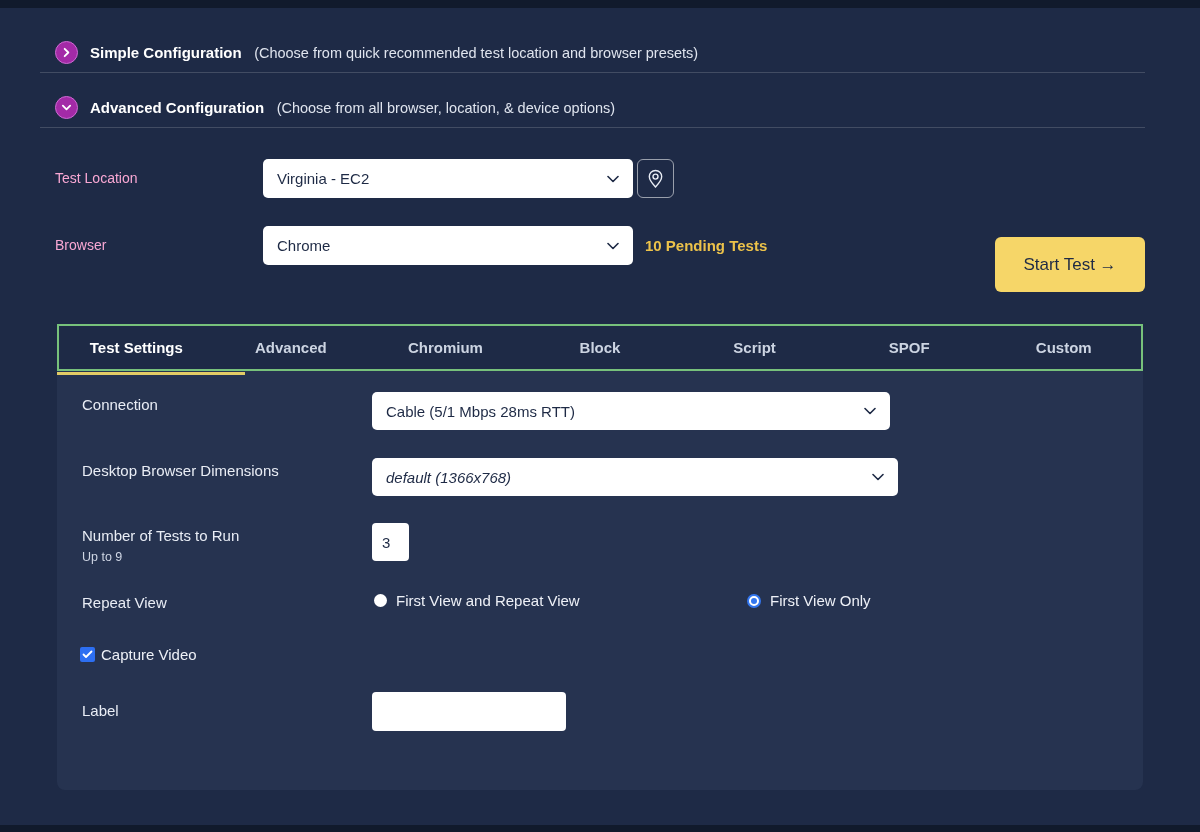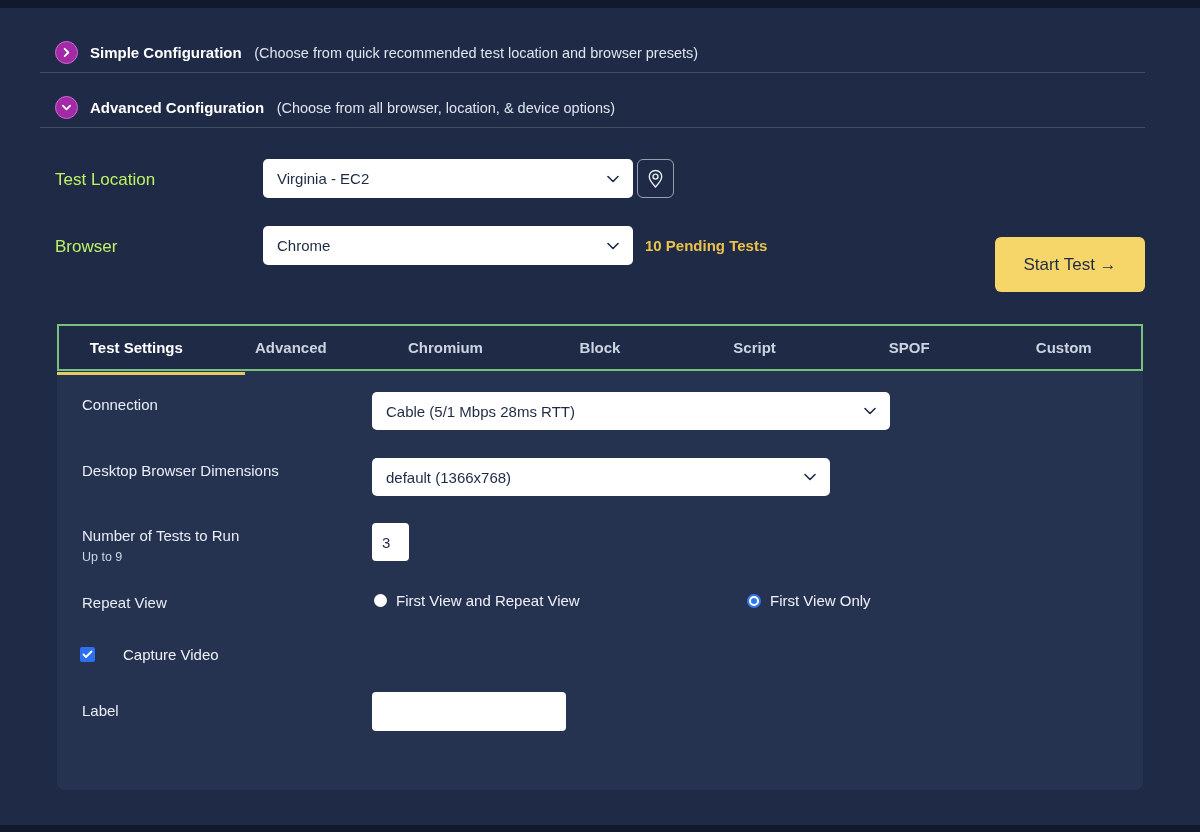--- a/index.html
+++ b/index.html
@@ -33,21 +33,21 @@
   .circle-icon svg { display: block; }
   .mode-title { color: #ffffff; font-weight: bold; font-size: 15px; }
   .mode-sub { color: #dfe4ee; font-size: 14.5px; margin-left: 8px; }
   .divider {
     position: absolute; left: 40px; width: 1105px; height: 1px;
     background: rgba(255,255,255,0.16);
   }
   .divider.d1 { top: 64px; }
   .divider.d2 { top: 119px; }
   
-  .field-label { position: absolute; color: #bef264; font-size: 17px; }
+  .field-label { position: absolute; color: #f9a8d4; font-size: 14px; }
   .sel {
     position: absolute; background: #ffffff; border-radius: 5px;
     display: flex; align-items: center;
     padding: 0 14px; color: #1e2a45; font-size: 15px;
     cursor: pointer; height: 39px;
   }
   .sel .sel-text { flex: 1; overflow: hidden; white-space: nowrap; }
   .sel svg { flex: 0 0 auto; }
   .pin-btn {
     position: absolute; left: 637px; top: 151px; width: 37px; height: 39px;
@@ -100,21 +100,21 @@
   }
   .radio-dot.checked {
     width: 14px; height: 14px; background: #ffffff;
     border: 2px solid #3377f0;
     display: flex; align-items: center; justify-content: center;
   }
   .radio-dot.checked::after {
     content: ""; width: 6px; height: 6px; border-radius: 50%; background: #3377f0;
   }
   .radio-label { color: #eef1f7; font-size: 15px; }
-  .checkbox-row { position: absolute; left: 23px; top: 276px; display: flex; align-items: center; gap: 28px; cursor: pointer; }
+  .checkbox-row { position: absolute; left: 23px; top: 276px; display: flex; align-items: center; gap: 6px; cursor: pointer; }
   .checkbox {
     width: 15px; height: 15px; border-radius: 2px; background: #2d6ff2;
     display: flex; align-items: center; justify-content: center; flex: 0 0 auto;
   }
   .checkbox-label { color: #eef1f7; font-size: 15px; }
 </style>
 </head>
 <body>
 
 <div class="stage">
@@ -186,21 +186,21 @@
 
       <span class="p-label" style="left:25px; top:26px;">Connection</span>
       <div class="sel" style="left:315px; top:22px; width:518px; height:38px;">
         <span class="sel-text">Cable (5/1 Mbps 28ms RTT)</span>
         <svg width="12" height="8" viewBox="0 0 12 8">
             <path d="M1 1.5 L6 6.5 L11 1.5" fill="none" stroke="#1e2a45" stroke-width="1.6" stroke-linecap="round" stroke-linejoin="round"></path>
           </svg>
       </div>
 
       <span class="p-label" style="left:25px; top:92px;">Desktop Browser Dimensions</span>
-      <div class="sel" style="left:315px; top:88px; width:458px; height:38px;">
+      <div class="sel" style="left:315px; top:88px; width:526px; height:38px;font-style:italic;">
         <span class="sel-text">default (1366x768)</span>
         <svg width="12" height="8" viewBox="0 0 12 8">
             <path d="M1 1.5 L6 6.5 L11 1.5" fill="none" stroke="#1e2a45" stroke-width="1.6" stroke-linecap="round" stroke-linejoin="round"></path>
           </svg>
       </div>
 
       <span class="p-label" style="left:25px; top:157px;">Number of Tests to Run</span>
       <span class="p-hint" style="left:25px; top:180px;">Up to 9</span>
       <input class="num-input" type="text" value="3" style="">
 

